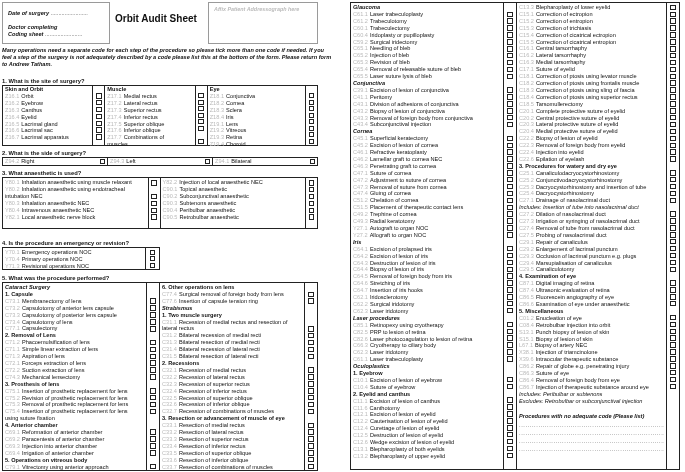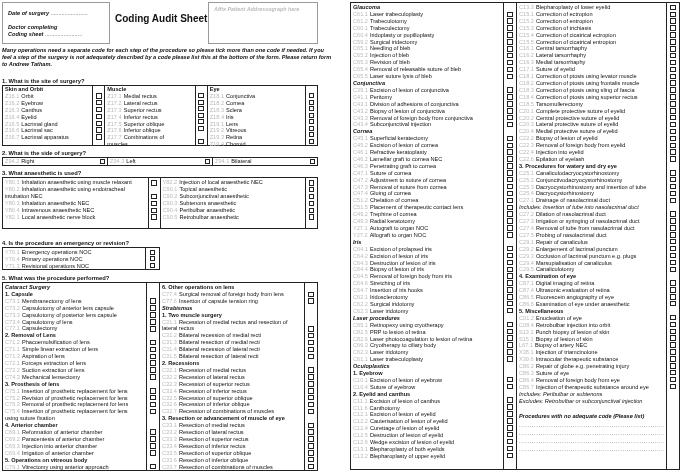--- a/index.html
+++ b/index.html
@@ -39,21 +39,21 @@
     <div class="row">
       <span>Date of surgery</span>
       <span style="font-weight:normal;font-style:normal;">........................</span>
     </div>
     <div style="margin-top:7px;">Doctor completing</div>
     <div>
       <span>Coding sheet</span>
       <span style="font-weight:normal;font-style:normal;">........................</span>
     </div>
   </div>
-  <div class="title">Coding Audit Sheet</div>
+  <div class="title">Orbit Audit Sheet</div>
   <div class="hdr-box hdr-right">
     <span>Affix Patient Addressograph here</span>
   </div>
   <div class="intro">Many operations need a separate code for each step of the procedure so please tick more than one code if needed.  If you feel a step of the surgery is not adequately described by a code please list this at the bottom of the form.  Please return form to Andrew Tatham.</div>
 
   <div class="q" style="top:78px;">1. What is the site of surgery?</div>
   <div class="tbl" style="left:2px; top:85px; width:316px; height:61px;" id="q1tbl">
       <div class="col" style="width:103px; display:flex;">
         <div class="cell" style="flex:1;">
           <div class="head">Skin and Orbit</div>

